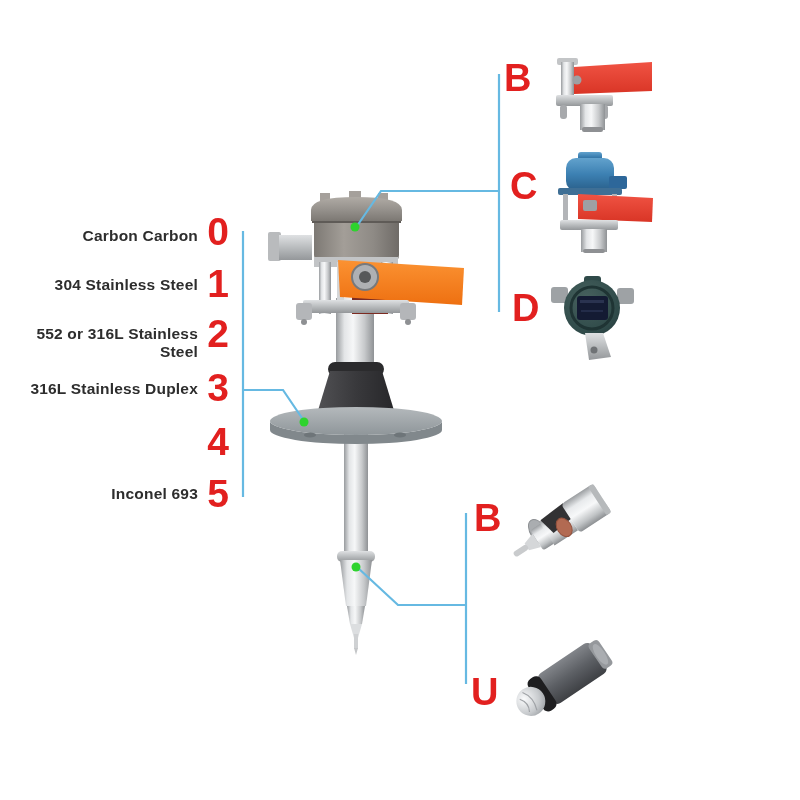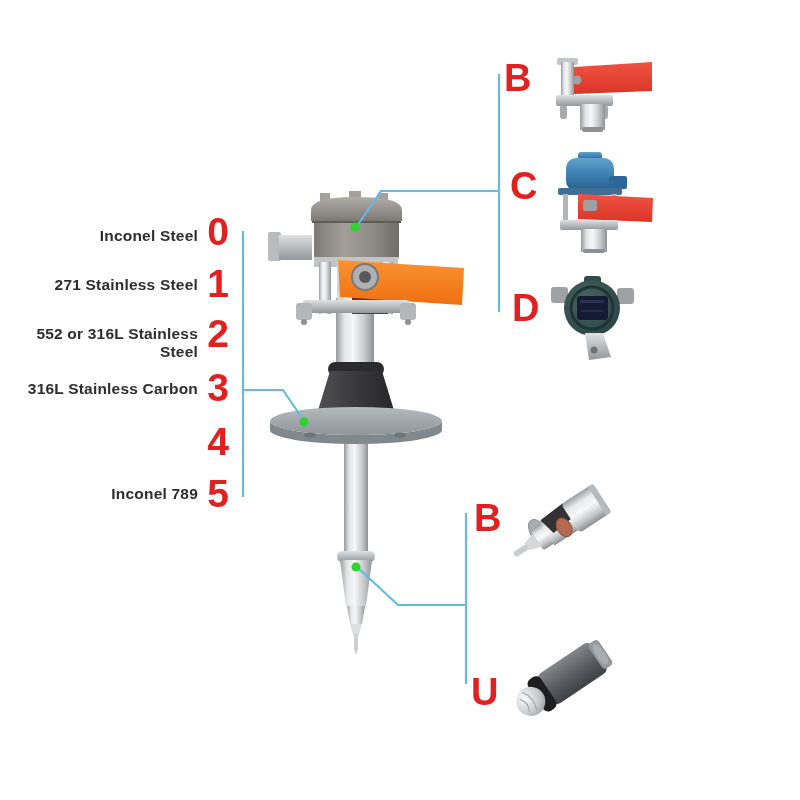--- a/index.html
+++ b/index.html
@@ -218,25 +218,25 @@
     <g transform="translate(564,679) rotate(-34)">
       <rect x="-22" y="-18" width="64" height="36" rx="6" fill="url(#gDark)"></rect>
       <rect x="38" y="-15" width="12" height="30" rx="4" fill="#95989c"></rect>
       <ellipse cx="44" cy="0" rx="4.5" ry="12" fill="#aaadb1"></ellipse>
       <rect x="-34" y="-19" width="15" height="38" rx="6" fill="#1e1e20"></rect>
       <circle cx="-40" cy="0" r="14.5" fill="url(#gBall)"></circle>
       <path d="M-48 -8 q6 8 1 16 M-42 -12 q7 10 2 23" stroke="#9fa2a6" stroke-width="1.2" fill="none"></path>
     </g>
   </svg>
 
-  <div class="mat-label" style="top:227px">Inconel Steel</div>
-  <div class="mat-label" style="top:276px">271 Stainless Steel</div>
+  <div class="mat-label" style="top:227px">Carbon Carbon</div>
+  <div class="mat-label" style="top:276px">304 Stainless Steel</div>
   <div class="mat-label" style="top:325px">552 or 316L Stainless Steel</div>
-  <div class="mat-label" style="top:380px">316L Stainless Carbon</div>
-  <div class="mat-label" style="top:485px">Inconel 789</div>
+  <div class="mat-label" style="top:380px">316L Stainless Duplex</div>
+  <div class="mat-label" style="top:485px">Inconel 693</div>
 
   <div class="mat-code" style="top:210px">0</div>
   <div class="mat-code" style="top:262px">1</div>
   <div class="mat-code" style="top:312px">2</div>
   <div class="mat-code" style="top:366px">3</div>
   <div class="mat-code" style="top:420px">4</div>
   <div class="mat-code" style="top:472px">5</div>
 
   <span class="opt-letter" style="left:504px;top:58px">B</span>
   <span class="opt-letter" style="left:510px;top:166px">C</span>

